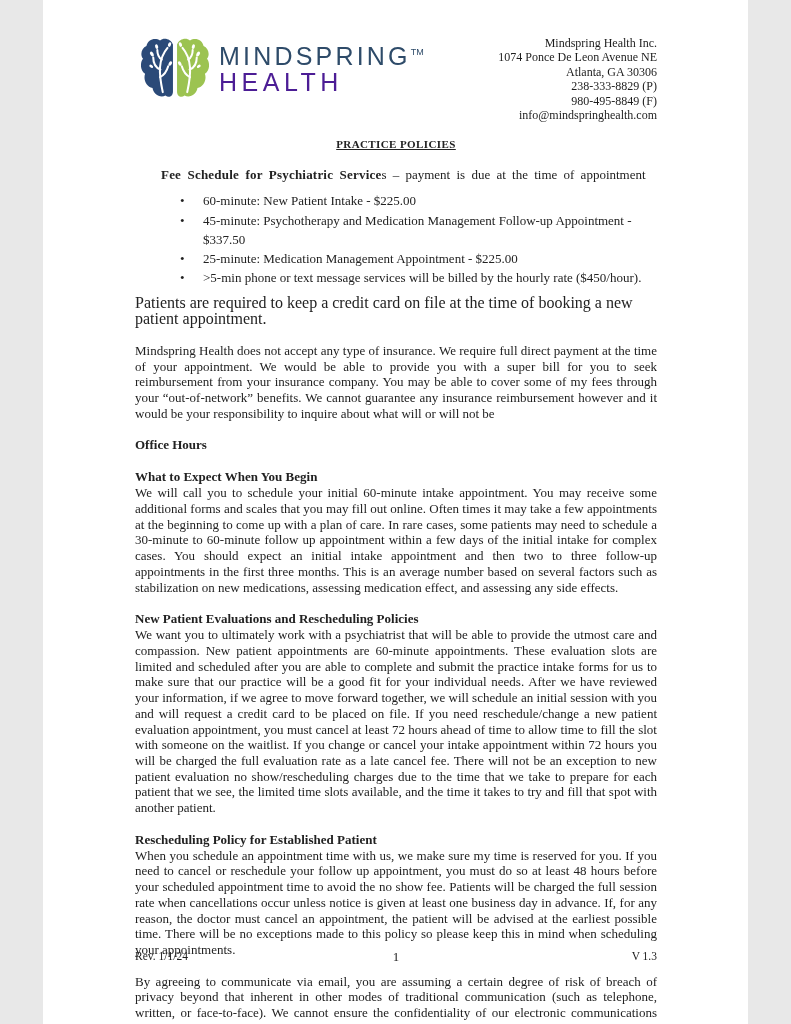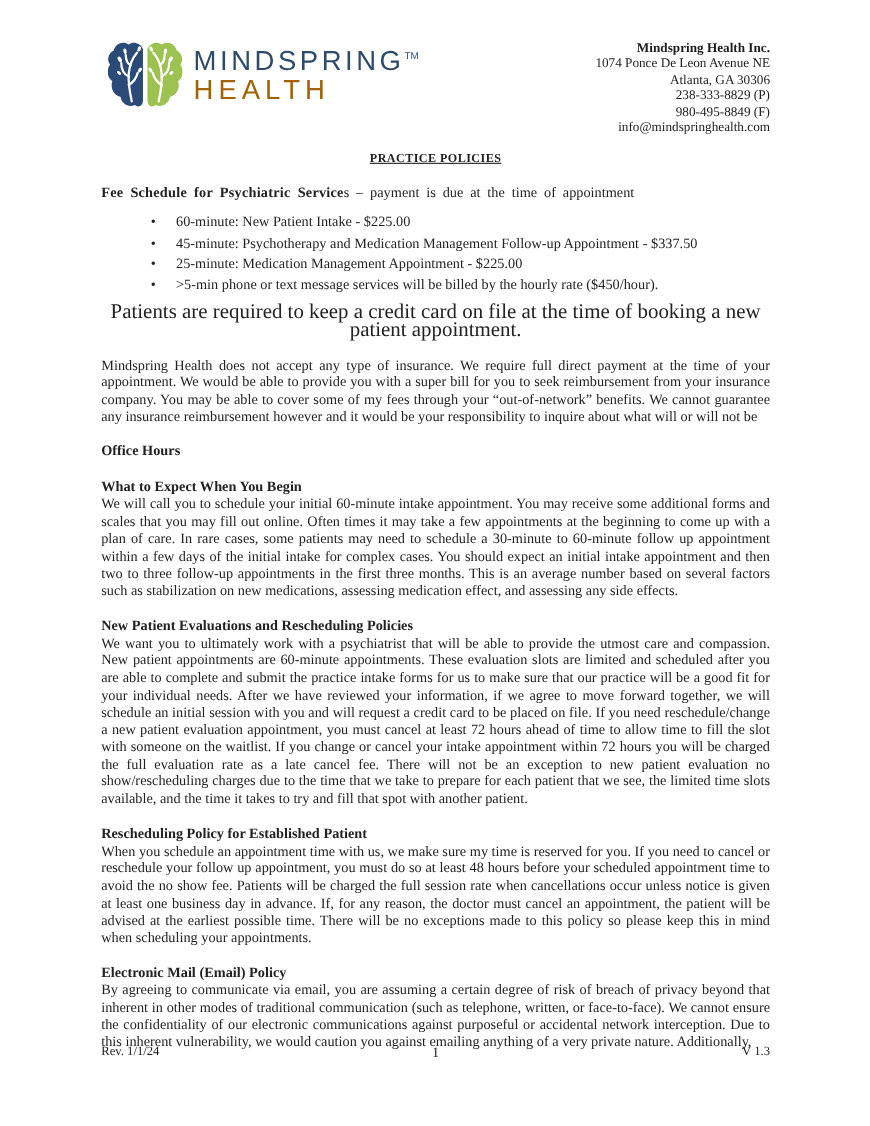--- a/index.html
+++ b/index.html
@@ -1,51 +1,51 @@
 <!DOCTYPE html>
 <html><head>
 <meta charset="utf-8">
 <style>
   html, body { margin:0; padding:0; background:#e8e8e8; }
   .page {
     position:relative;
-    width:791px; height:1024px;
+    width:705px; height:1024px;
     margin:0 auto;
     background:#ffffff;
     box-sizing:border-box;
     padding:36px 91px 0 92px;
     font-family:"Liberation Serif", serif;
     color:#222222;
     overflow:hidden;
   }
 
   
   .header { display:flex; justify-content:space-between; align-items:flex-start; }
   .logo { display:flex; align-items:center; gap:10px; margin-left:6px; }
   .brand { font-family:"Liberation Sans", sans-serif; line-height:1.04; }
   .brand-top { font-size:25px; letter-spacing:3.2px; font-weight:500; color:#2e4b69; }
   .brand-top sup { font-size:9px; letter-spacing:0; vertical-align:10px; }
-  .brand-bottom { font-size:25px; letter-spacing:4.5px; font-weight:500; color:#a16207; }
+  .brand-bottom { font-size:25px; letter-spacing:4.5px; font-weight:500; color:#4c1d95; }
   .contact { text-align:right; font-size:12px; line-height:14.4px; color:#1c1c1c; }
-  .contact-company { font-weight:bold; }
+  .contact-company { font-weight:normal; }
 
   
   .title {
     margin:16px 0 0; text-align:center;
     font-size:11px; font-weight:bold;
     text-decoration:underline; letter-spacing:0.4px;
   }
 
   
   .fee-heading { margin:17px 0 0; font-size:13px; word-spacing:3px; }
-  .fee-heading b { letter-spacing:0.2px; }
+  .fee-heading b { letter-spacing:0.2px;margin-left:26px; }
   .bullets { margin:8px 0 0; padding:0; list-style:none; }
   .bullets li { position:relative; padding-left:68px; font-size:13px; line-height:19.2px; }
   .bullets li::before { content:"\2022"; position:absolute; left:45px; top:0; }
-  .note { margin:8px 0 0; font-size:19px; line-height:15.7px;text-align:center; }
+  .note { margin:8px 0 0; font-size:16px; line-height:15.7px; }
   .para { margin:16px 0 0; font-size:13px; line-height:15.7px; text-align:justify; }
   .section { margin-top:16px; }
   .section.xgap { }
   .section h2 { margin:0; font-size:13px; font-weight:bold; }
   .section p { margin:0; font-size:13px; line-height:15.7px; text-align:justify; }
 
   
   .footer {
     position:absolute; left:92px; right:91px; top:946px;
     display:flex; align-items:flex-end;
@@ -131,21 +131,20 @@
     <h2>New Patient Evaluations and Rescheduling Policies</h2>
     <p>We want you to ultimately work with a psychiatrist that will be able to provide the utmost care and compassion. New patient appointments are 60-minute appointments. These evaluation slots are limited and scheduled after you are able to complete and submit the practice intake forms for us to make sure that our practice will be a good fit for your individual needs.  After we have reviewed your information, if we agree to move forward together, we will schedule an initial session with you and will request a credit card to be placed on file. If you need reschedule/change a new patient evaluation appointment, you must cancel at least 72 hours ahead of time to allow time to fill the slot with someone on the waitlist. If you change or cancel your intake appointment within 72 hours you will be charged the full evaluation rate as a late cancel fee. There will not be an exception to new patient evaluation no show/rescheduling charges due to the time that we take to prepare for each patient that we see, the limited time slots available, and the time it takes to try and fill that spot with another patient.</p>
   </div>
 
   <div class="section">
     <h2>Rescheduling Policy for Established Patient</h2>
     <p>When you schedule an appointment time with us, we make sure my time is reserved for you. If you need to cancel or reschedule your follow up appointment, you must do so at least 48 hours before your scheduled appointment time to avoid the no show fee. Patients will be charged the full session rate when cancellations occur unless notice is given at least one business day in advance. If, for any reason, the doctor must cancel an appointment, the patient will be advised at the earliest possible time. There will be no exceptions made to this policy so please keep this in mind when scheduling your appointments.</p>
   </div>
 
   <div class="section">
-    <h2>Electronic Mail (Email) Policy</h2>
     <p>By agreeing to communicate via email, you are assuming a certain degree of risk of breach of privacy beyond that inherent in other modes of traditional communication (such as telephone, written, or face-to-face). We cannot ensure the confidentiality of our electronic communications against purposeful or accidental network interception. Due to this inherent vulnerability, we would caution you against emailing anything of a very private nature. Additionally,</p>
   </div>
 
   <div class="footer">
     <span class="f-left">Rev. 1/1/24</span>
     <span class="f-center">1</span>
     <span class="f-right">V 1.3</span>
   </div>
 
 </div>

